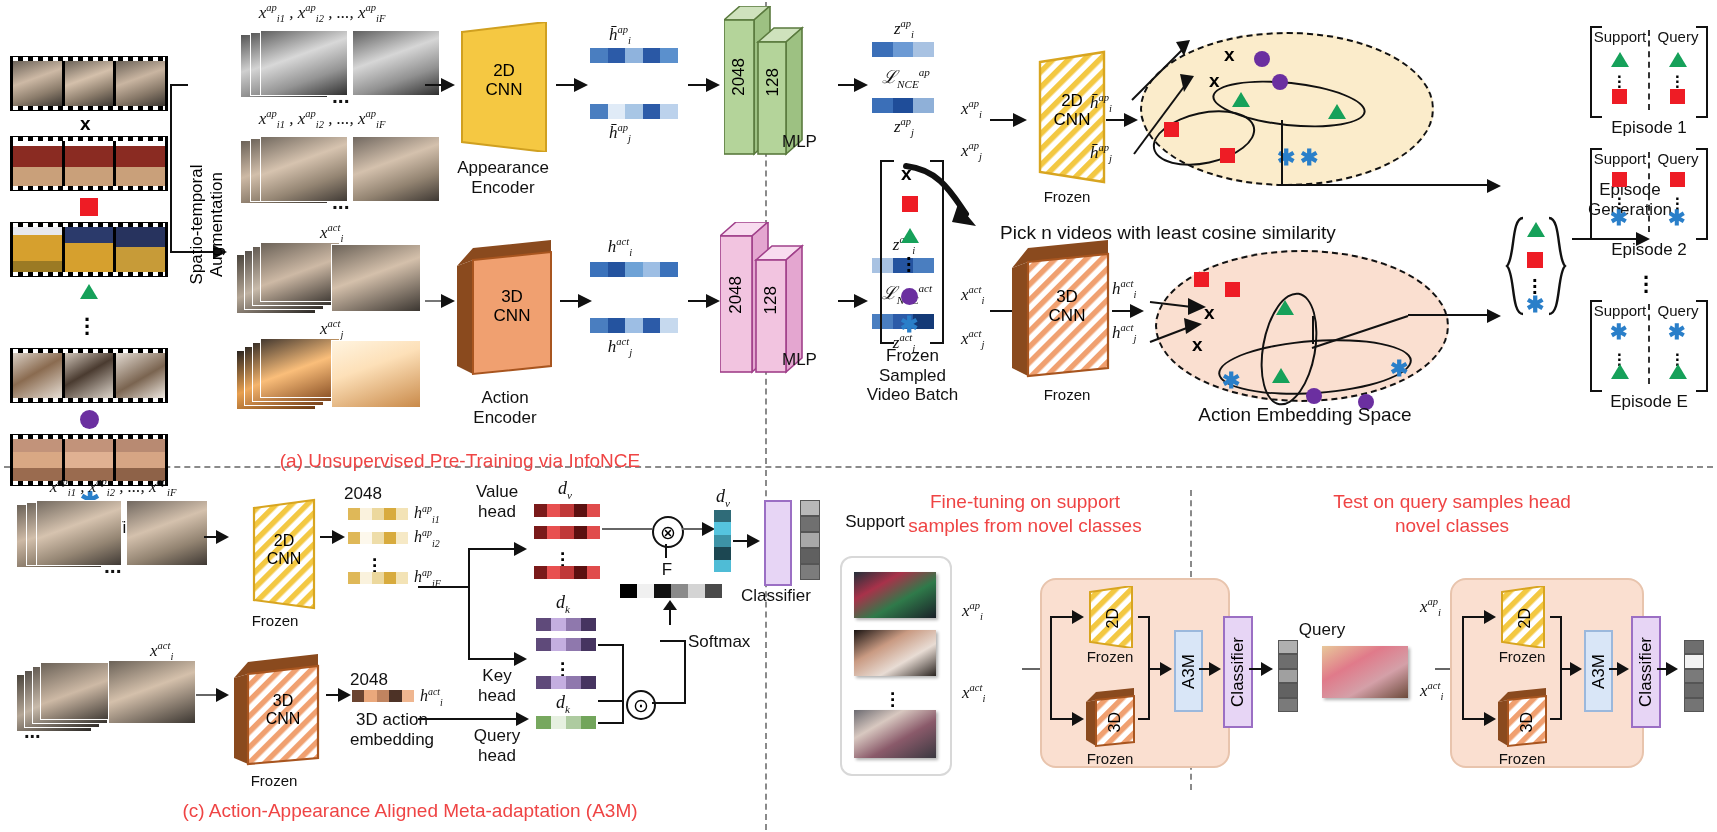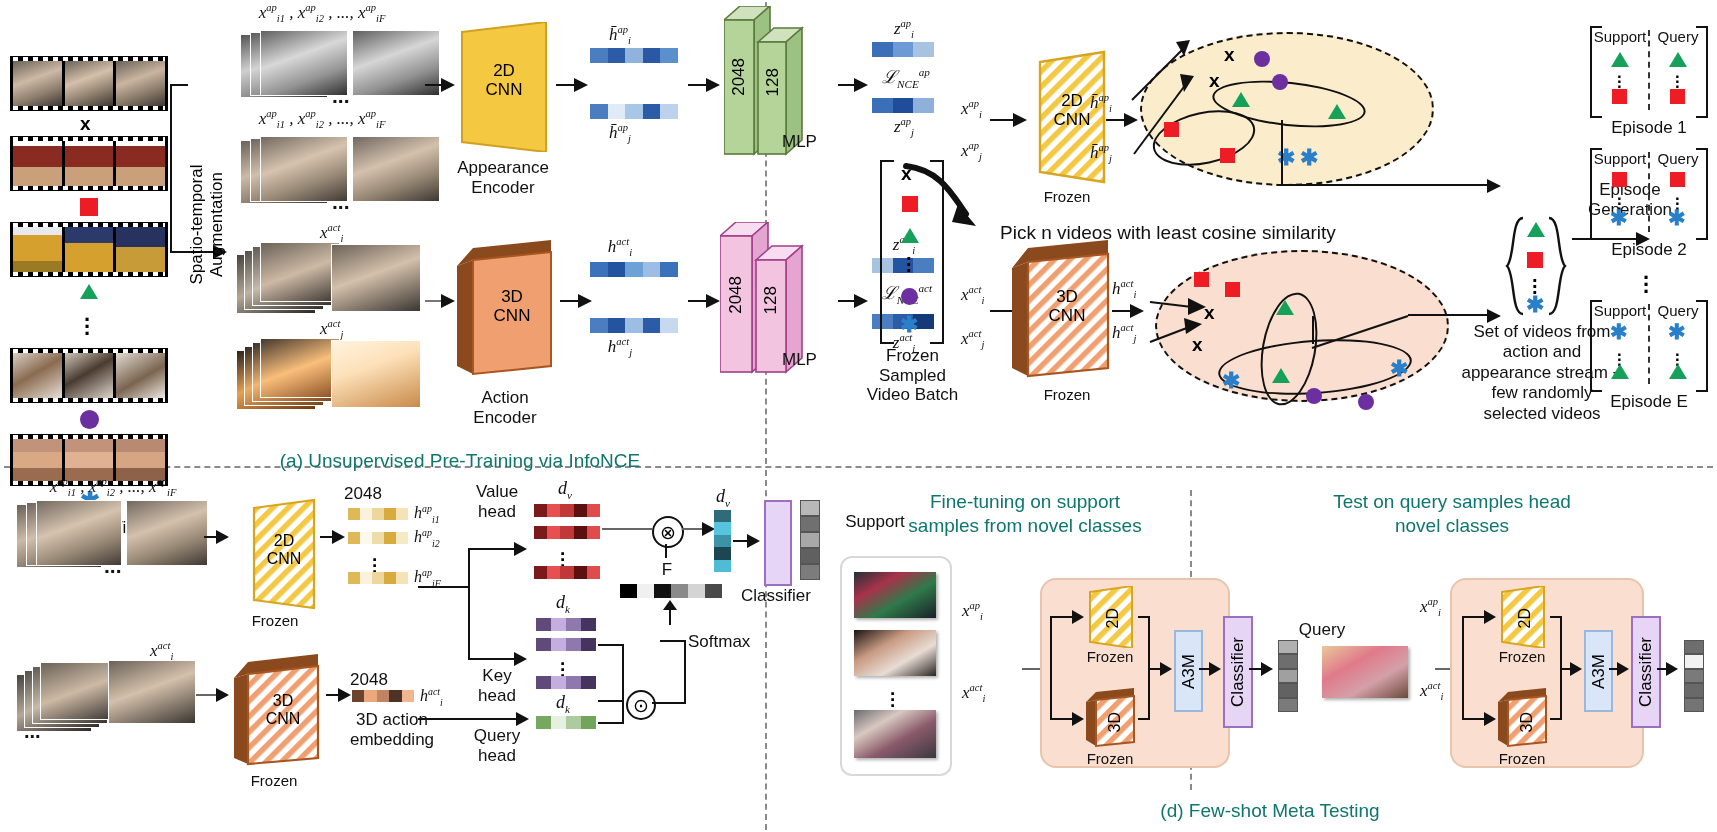--- a/index.html
+++ b/index.html
@@ -4,21 +4,21 @@
 <style>
   html,body{margin:0;padding:0;background:#fff;}
   body{font-family:"Liberation Sans",sans-serif;color:#000;}
   #fig{position:relative;width:1717px;height:832px;overflow:hidden;background:#fff;}
   .abs{position:absolute;}
   .txt{position:absolute;font-family:"Liberation Sans",sans-serif;color:#111;white-space:nowrap;}
   .ctr{text-align:center;}
   .mth{font-family:"Liberation Serif",serif;font-style:italic;}
   .sup{font-size:.62em;vertical-align:super;font-style:italic;}
   .sub{font-size:.62em;vertical-align:sub;font-style:italic;}
-  .caption{font-size:19px;color:#0f766e;}
+  .caption{font-size:19px;color:#ef4444;}
   .lbl{font-size:17px;}
   .lbl-sm{font-size:15px;}
 
   
   .hdiv{position:absolute;border-top:2px dashed #8a8a8a;}
   .vdiv{position:absolute;border-left:2px dashed #8a8a8a;}
 
   
   .film{position:absolute;background:#000;padding:5px 3px;box-sizing:border-box;display:flex;gap:3px;}
   .film:before,.film:after{content:"";position:absolute;left:3px;right:3px;height:4px;
@@ -485,20 +485,21 @@
   <div class="txt mth" style="left:1112px;top:322px;font-size:17px;">h<span class="sup">act</span><span class="sub">j</span></div>
   <svg class="abs" style="left:1148px;top:296px;" width="60" height="20">
     <line x1="2" y1="6" x2="44" y2="11" stroke="#111" stroke-width="2"></line>
     <polygon points="40,2 58,11 40,19" fill="#111"></polygon>
   </svg>
   <svg class="abs" style="left:1148px;top:318px;" width="60" height="28">
     <line x1="2" y1="24" x2="44" y2="8" stroke="#111" stroke-width="2"></line>
     <polygon points="36,0 54,6 38,16" fill="#111"></polygon>
   </svg>
 
+  <div class="txt ctr lbl" style="left:1140px;top:404px;width:330px;font-size:19px;">Action Embedding Space</div>
 
   <div class="line" style="left:1330px;top:312px;width:2px;height:0px;"></div>
   <div class="line" style="left:1312px;top:316px;width:2px;height:28px;"></div>
   <div class="line" style="left:1408px;top:314px;width:84px;height:2px;"></div>
   <svg class="abs" style="left:1487px;top:307px;" width="16" height="18">
       <polygon points="0,2 14,9 0,16" fill="#111"></polygon>
     </svg>
   <svg class="abs" style="left:1310px;top:300px;" width="100" height="50">
     <line x1="2" y1="48" x2="98" y2="16" stroke="#111" stroke-width="2"></line>
   </svg>
@@ -507,27 +508,20 @@
     <svg width="62" height="100" viewBox="0 0 62 100">
       <path d="M18,2 C6,2 10,42 2,50 C10,58 6,98 18,98" stroke="#111" stroke-width="2.4" fill="none"></path>
       <path d="M44,2 C56,2 52,42 60,50 C52,58 56,98 44,98" stroke="#111" stroke-width="2.4" fill="none"></path>
     </svg>
   </div>
   <div class="mk mk-tri" style="left:1527px;top:222px;"></div>
   <div class="mk mk-sq" style="left:1527px;top:252px;width:16px;height:16px;"></div>
   <div class="txt mk-dots" style="left:1532px;top:272px;font-size:20px;line-height:6px;">.<br>.<br>.</div>
   <div class="txt mk-ast" style="left:1526px;top:292px;font-size:22px;">✱</div>
 
-  <div class="txt ctr lbl" style="left:1452px;top:322px;width:180px;line-height:1.2;font-size:17px;">
-    <span>Set of videos from</span><br>
-    <span>action and</span><br>
-    <span>appearance stream +</span><br>
-    <span>few randomly</span><br>
-    <span>selected videos</span>
-  </div>
 
   <div class="txt ctr lbl" style="left:1575px;top:180px;width:110px;line-height:1.15;font-size:17px;">
     <span>Episode</span><br>
     <span>Generation</span>
   </div>
   <div class="line" style="left:1572px;top:238px;width:68px;height:2px;"></div>
   <svg class="abs" style="left:1636px;top:230px;" width="16" height="18">
       <polygon points="0,2 14,9 0,16" fill="#111"></polygon>
     </svg>
 
@@ -821,20 +815,21 @@
   <div class="txt ctr lbl" style="left:726px;top:586px;width:100px;">Classifier</div>
 
   <div class="vstrip" style="left:800px;top:500px;width:20px;height:80px;">
     <div class="vcell" style="height:20%;background:#b8b8b8;border:1px solid #555;box-sizing:border-box;"></div>
     <div class="vcell" style="height:20%;background:#707070;border:1px solid #555;box-sizing:border-box;"></div>
     <div class="vcell" style="height:20%;background:#a8a8a8;border:1px solid #555;box-sizing:border-box;"></div>
     <div class="vcell" style="height:20%;background:#606060;border:1px solid #555;box-sizing:border-box;"></div>
     <div class="vcell" style="height:20%;background:#7c7c7c;border:1px solid #555;box-sizing:border-box;"></div>
   </div>
 
+  <div class="txt ctr caption" style="left:90px;top:800px;width:640px;">(c) Action-Appearance Aligned Meta-adaptation (A3M)</div>
 
   <div class="txt ctr caption" style="left:860px;top:490px;width:330px;line-height:1.25;font-size:19px;">
     <span>Fine-tuning on support</span><br>
     <span>samples from novel classes</span>
   </div>
 
   <div class="txt ctr lbl" style="left:820px;top:512px;width:110px;">Support</div>
   <div class="suppbox" style="left:840px;top:556px;width:108px;height:216px;">
     <div class="thumb" style="left:12px;top:14px;width:82px;height:46px;background:linear-gradient(150deg,#24303a 0%,#a8324a 30%,#2f7a4a 60%,#1a2028 100%);"></div>
     <div class="thumb" style="left:12px;top:72px;width:82px;height:46px;background:linear-gradient(150deg,#1a1412 0%,#c99a82 35%,#e8dcd4 65%,#2a2420 100%);"></div>
@@ -984,15 +979,14 @@
     </svg>
 
   <div class="vstrip" style="left:1684px;top:640px;width:20px;height:72px;">
     <div class="vcell" style="height:20%;background:#6e6e6e;border:1px solid #555;box-sizing:border-box;"></div>
     <div class="vcell" style="height:20%;background:#f2f2f2;border:1px solid #555;box-sizing:border-box;"></div>
     <div class="vcell" style="height:20%;background:#7a7a7a;border:1px solid #555;box-sizing:border-box;"></div>
     <div class="vcell" style="height:20%;background:#696969;border:1px solid #555;box-sizing:border-box;"></div>
     <div class="vcell" style="height:20%;background:#747474;border:1px solid #555;box-sizing:border-box;"></div>
   </div>
 
-  <div class="txt ctr caption" style="left:1050px;top:800px;width:440px;">(d) Few-shot Meta Testing</div>
 
 </div>
 
 </body></html>

